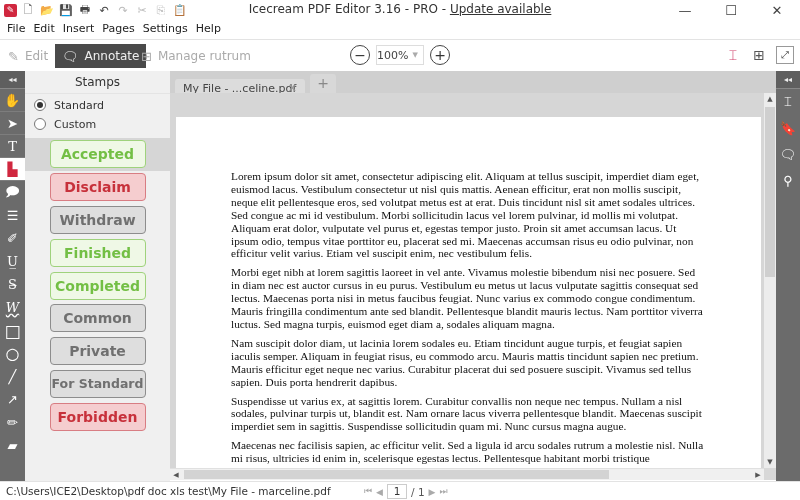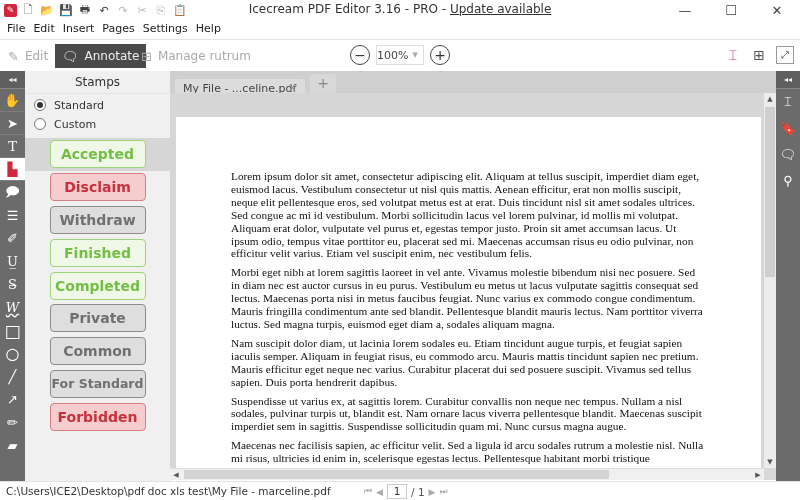--- a/index.html
+++ b/index.html
@@ -196,24 +196,24 @@
       <div class="stamp-row">
           <div class="stamp gray">Withdraw</div>
         </div>
       <div class="stamp-row">
           <div class="stamp green">Finished</div>
         </div>
       <div class="stamp-row">
           <div class="stamp green">Completed</div>
         </div>
       <div class="stamp-row">
+          <div class="stamp gray">Common</div>
+        </div>
+      <div class="stamp-row">
           <div class="stamp gray">Private</div>
-        </div>
-      <div class="stamp-row">
-          <div class="stamp gray">Common</div>
         </div>
       <div class="stamp-row">
           <div class="stamp gray small">For Standard</div>
         </div>
       <div class="stamp-row">
           <div class="stamp red">Forbidden</div>
         </div>
     </div>
   </div>
 

